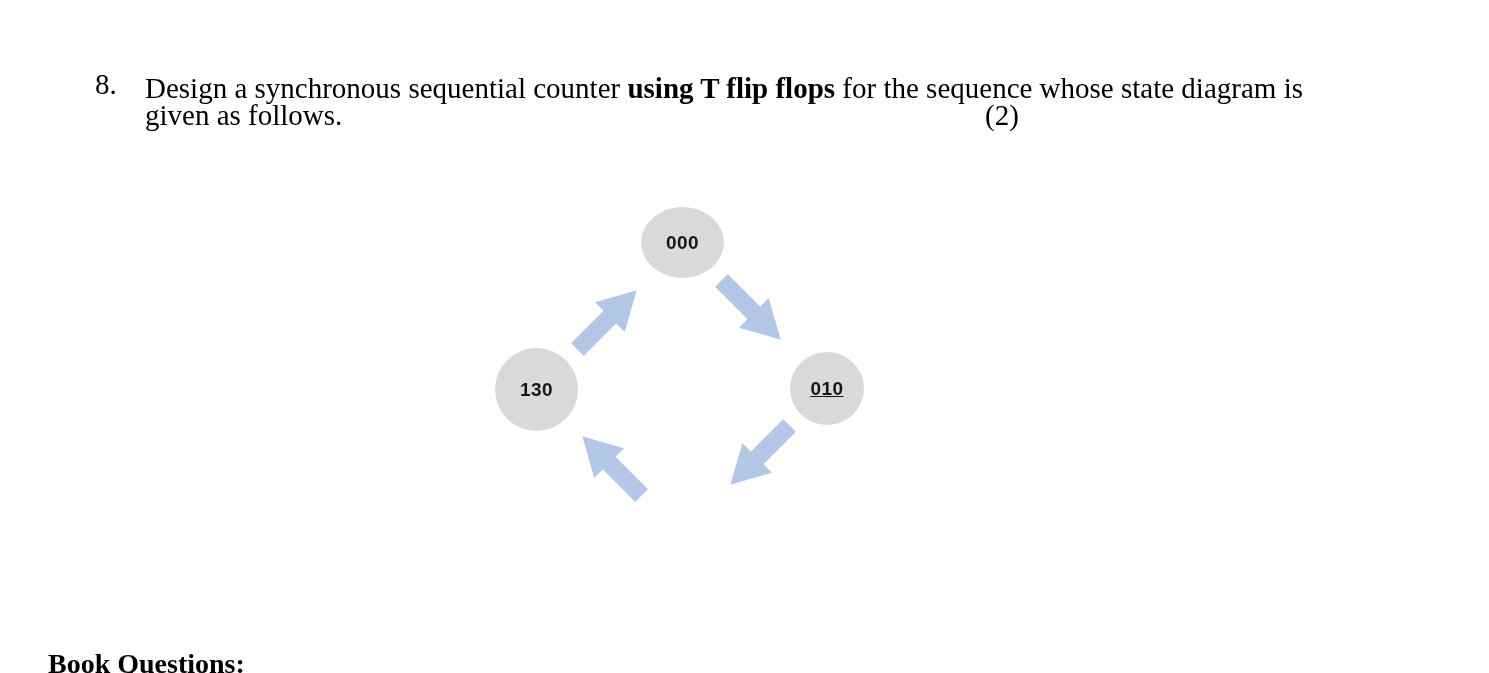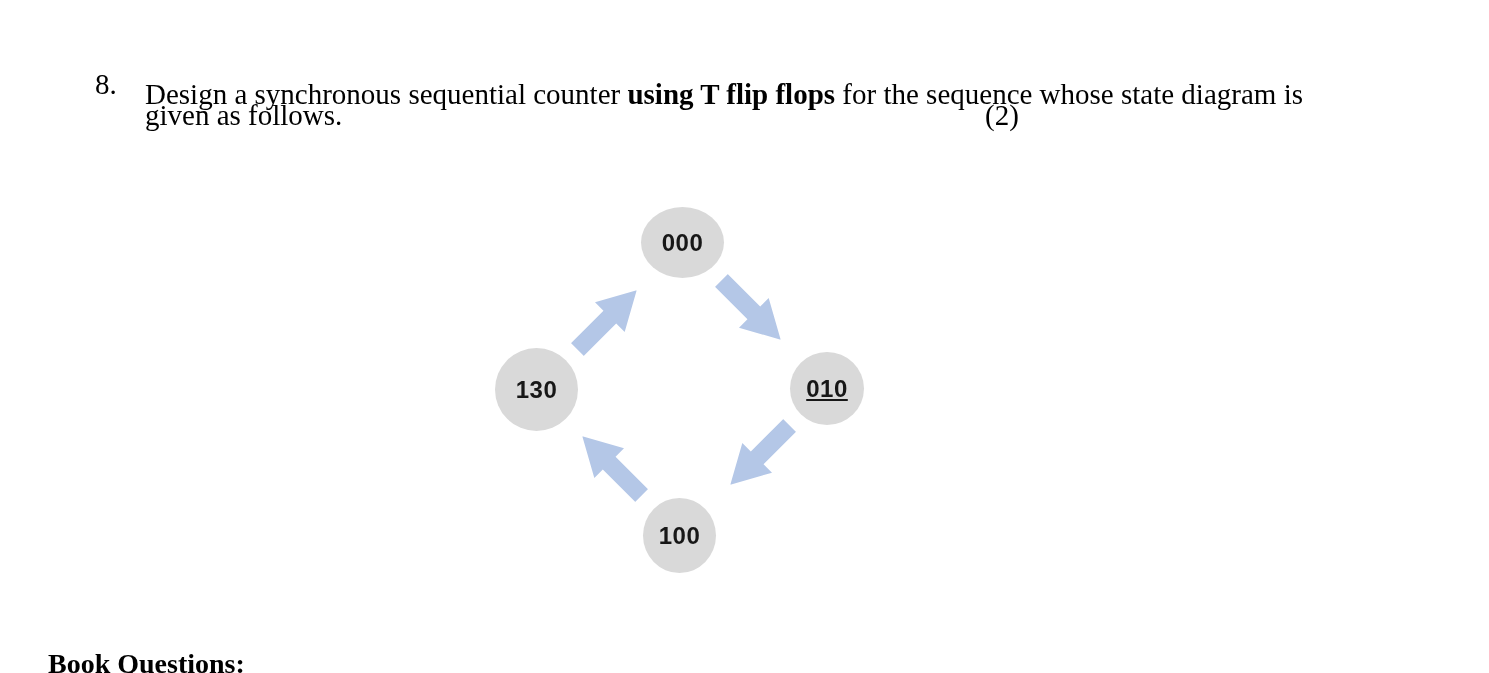--- a/index.html
+++ b/index.html
@@ -25,21 +25,21 @@
     line-height: 31px;
   }
   .q-number {
     position: absolute;
     left: 95px;
     top: 0;
   }
   .q-line1 {
     position: absolute;
     left: 145px;
-    top: 10px;
+    top: 4px;
     white-space: nowrap;
   }
   .q-line2 {
     position: absolute;
     left: 145px;
     top: 31px;
     white-space: nowrap;
     width: 1200px;
   }
   .q-bold { font-weight: bold; }
@@ -58,21 +58,21 @@
   }
   .state-node {
     position: absolute;
     background: #d9d9d9;
     border-radius: 50%;
     display: flex;
     align-items: center;
     justify-content: center;
     font-family: "Liberation Sans", sans-serif;
     font-weight: bold;
-    font-size: 24px;
+    font-size: 19px;
     color: #171717;
     letter-spacing: 0.5px;
   }
   .node-000 { left: 641px; top: 207px; width: 83px; height: 71px; }
   .node-010 { left: 790px; top: 352px; width: 74px; height: 73px; text-decoration: underline; }
   .node-100 { left: 643px; top: 498px; width: 73px; height: 75px; }
   .node-110 { left: 495px; top: 348px; width: 83px; height: 83px; }
   .arrow {
     position: absolute;
     width: 84px;
@@ -107,23 +107,20 @@
 </div>
 
 <div class="diagram">
 
   <div class="state-node node-000">
     <span>000</span>
   </div>
   <div class="state-node node-010">
     <span>010</span>
   </div>
-  <div class="state-node node-100">
-    <span>100</span>
-  </div>
   <div class="state-node node-110">
     <span>130</span>
   </div>
 
   <svg class="arrow arrow-110-000" viewBox="0 0 84 42">
     <path d="M0 12 H46 V0 L84 21 L46 42 V30 H0 Z" fill="#b4c7e7"></path>
   </svg>
   <svg class="arrow arrow-000-010" viewBox="0 0 84 42">
     <path d="M0 12 H46 V0 L84 21 L46 42 V30 H0 Z" fill="#b4c7e7"></path>
   </svg>

